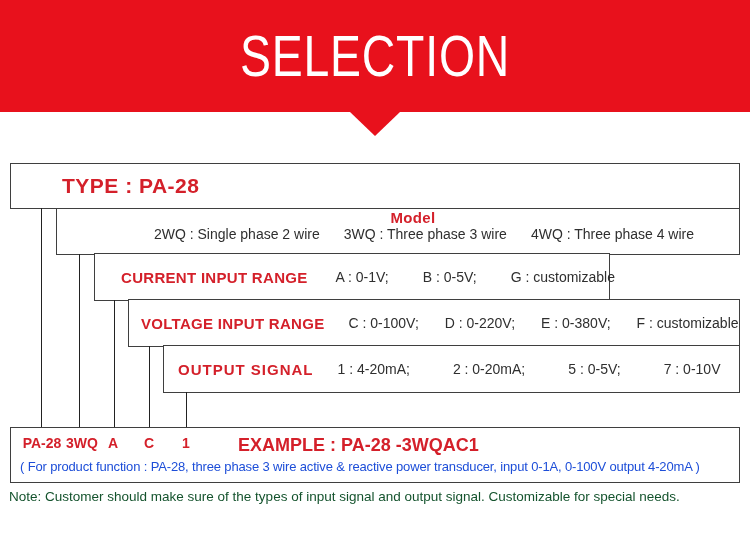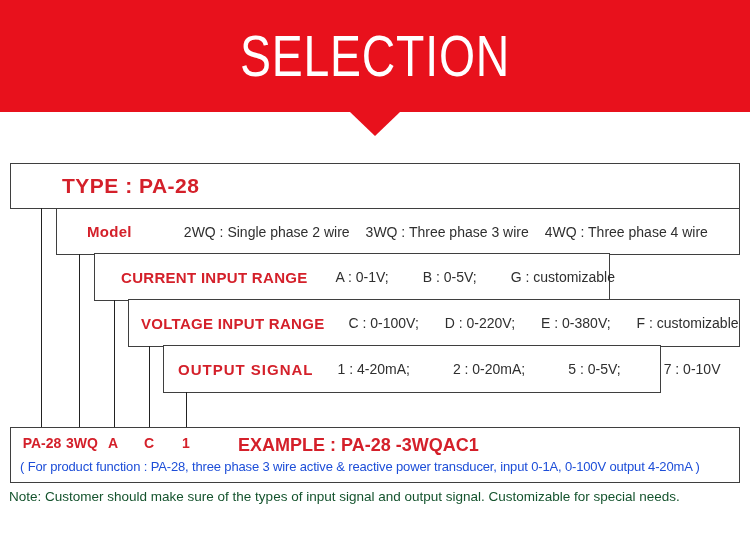--- a/index.html
+++ b/index.html
@@ -22,30 +22,30 @@
   
   .box{
     position:absolute;box-sizing:border-box;border:1px solid #3f3f3f;background:#ffffff;
     display:flex;align-items:center;white-space:nowrap;
   }
   .type-box{left:10px;top:163px;width:730px;height:46px;}
   .type-label{margin-left:51px;color:#d4202a;font-size:21px;font-weight:bold;letter-spacing:0.5px;}
   .row-label{color:#d4202a;font-weight:bold;font-size:15px;letter-spacing:0.3px;}
   .row-options{display:flex;align-items:center;color:#2f2f2f;font-size:14px;}
   .row-options span{display:inline-block;}
-  .model-box{left:56px;top:208px;width:684px;height:47px;}
+  .model-box{left:56px;top:208px;width:684px;height:47px;flex-direction:column;}
   .model-box .row-label{margin-left:30px;}
-  .model-box .row-options{margin-left:52px;gap:16px;}
+  .model-box .row-options{margin-left:52px;gap:24px;}
   .current-box{left:94px;top:253px;width:516px;height:48px;}
   .current-box .row-label{margin-left:26px;}
   .current-box .row-options{margin-left:28px;gap:34px;}
   .voltage-box{left:128px;top:299px;width:612px;height:48px;}
   .voltage-box .row-label{margin-left:12px;}
   .voltage-box .row-options{margin-left:24px;gap:26px;}
-  .output-box{left:163px;top:345px;width:498px;height:48px;}
+  .output-box{left:163px;top:345px;width:577px;height:48px;}
   .output-box .row-label{margin-left:14px;letter-spacing:1px;}
   .output-box .row-options{margin-left:24px;gap:43px;}
   
   .vline{position:absolute;width:1px;background:#222222;}
   .vline-1{left:41px;top:208px;height:219px;}
   .vline-2{left:79px;top:254px;height:173px;}
   .vline-3{left:114px;top:300px;height:127px;}
   .vline-4{left:149px;top:346px;height:81px;}
   .vline-5{left:186px;top:392px;height:35px;}
   

